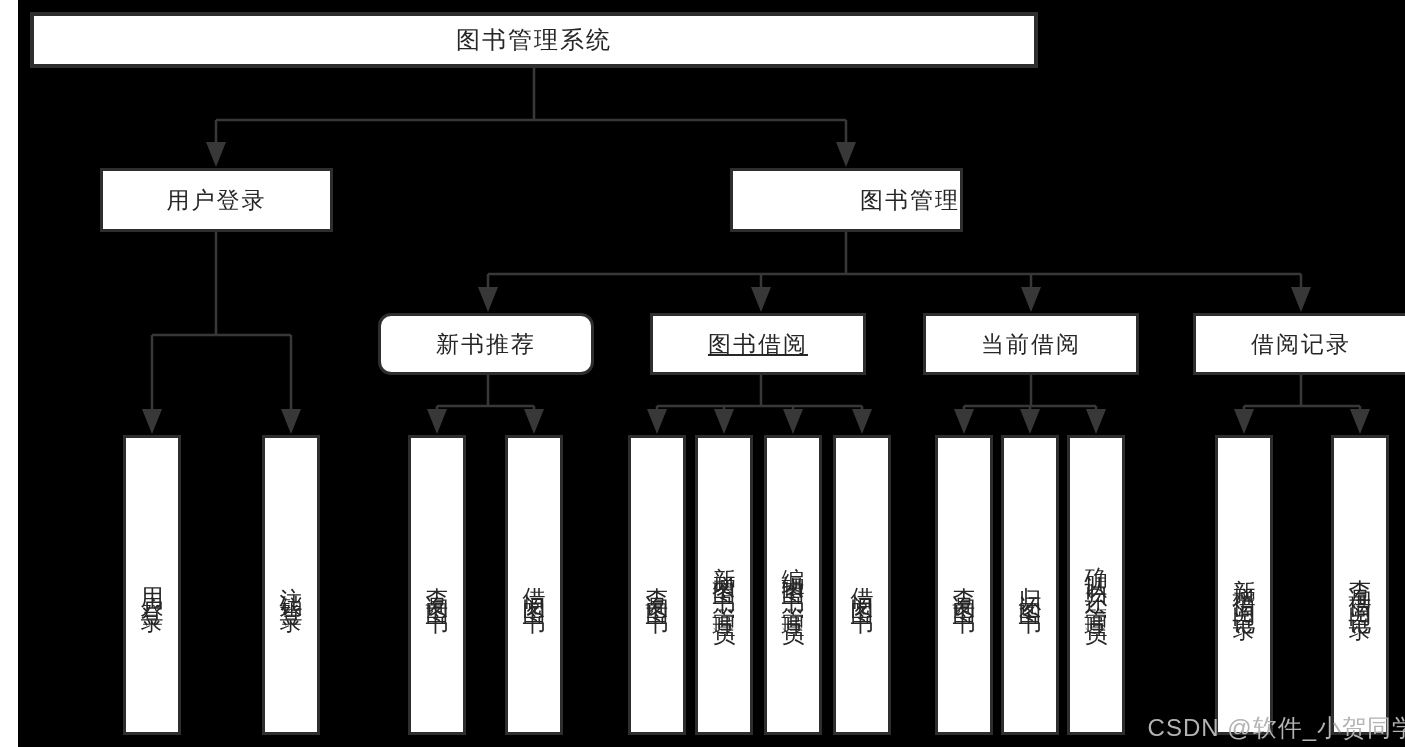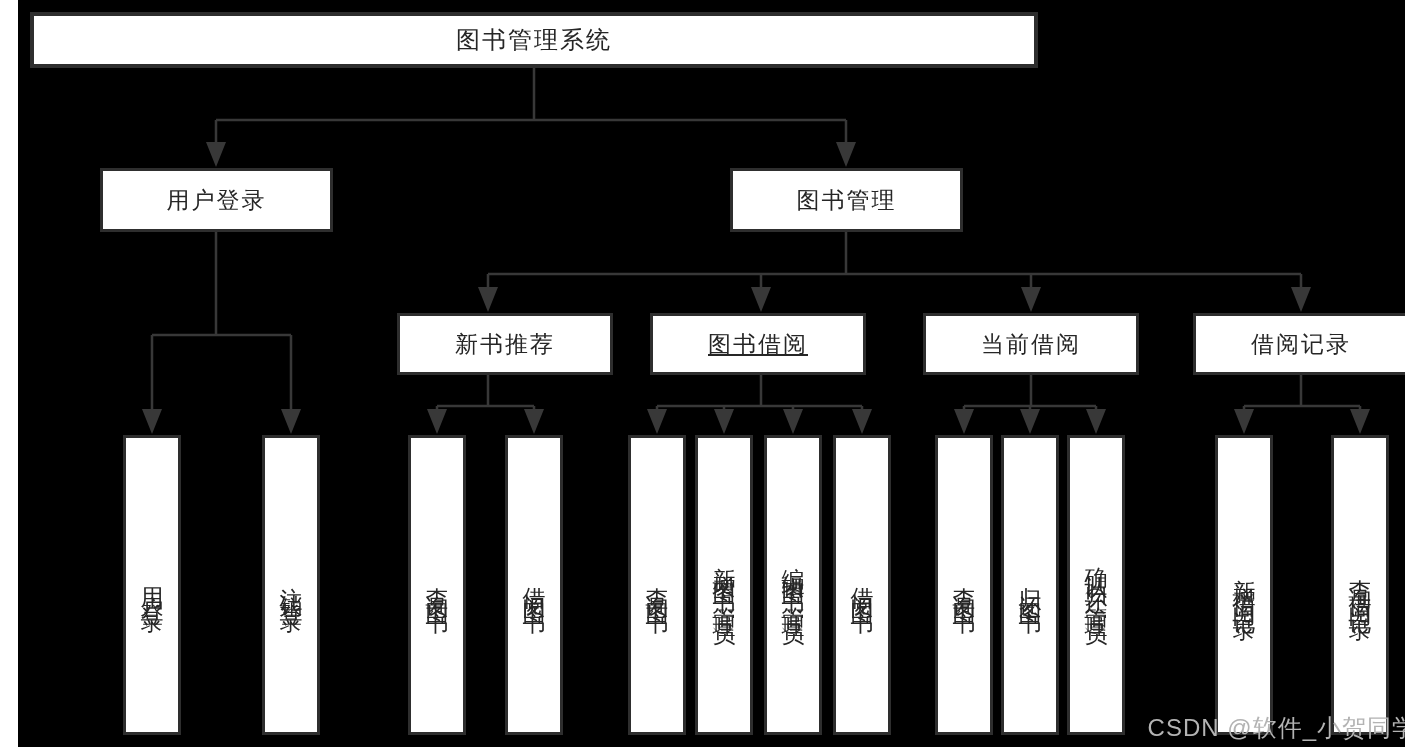--- a/index.html
+++ b/index.html
@@ -61,25 +61,25 @@
     <polygon points="1332,409 1352,409 1342,434"></polygon>
   </svg>
 
   <div class="node root" style="left:12px;top:12px;width:1008px;height:56px;">
     <span>图书管理系统</span>
   </div>
 
   <div class="node" style="left:82px;top:168px;width:233px;height:64px;">
     <span>用户登录</span>
   </div>
-  <div class="node" style="left:712px;top:168px;width:233px;height:64px;">
+  <div class="node" style="left:712px;top:168px;width:233px;height:64px;justify-content:flex-end;">
     <span>图书管理</span>
   </div>
 
-  <div class="node" style="left:379px;top:313px;width:216px;height:62px;">
+  <div class="node" style="left:360px;top:313px;width:216px;height:62px;border-radius:13px;">
     <span>新书推荐</span>
   </div>
   <div class="node" style="left:632px;top:313px;width:216px;height:62px;text-decoration:underline;">
     <span>图书借阅</span>
   </div>
   <div class="node" style="left:905px;top:313px;width:216px;height:62px;text-align:right;">
     <span>当前借阅</span>
   </div>
   <div class="node" style="left:1175px;top:313px;width:216px;height:62px;">
     <span>借阅记录</span>

